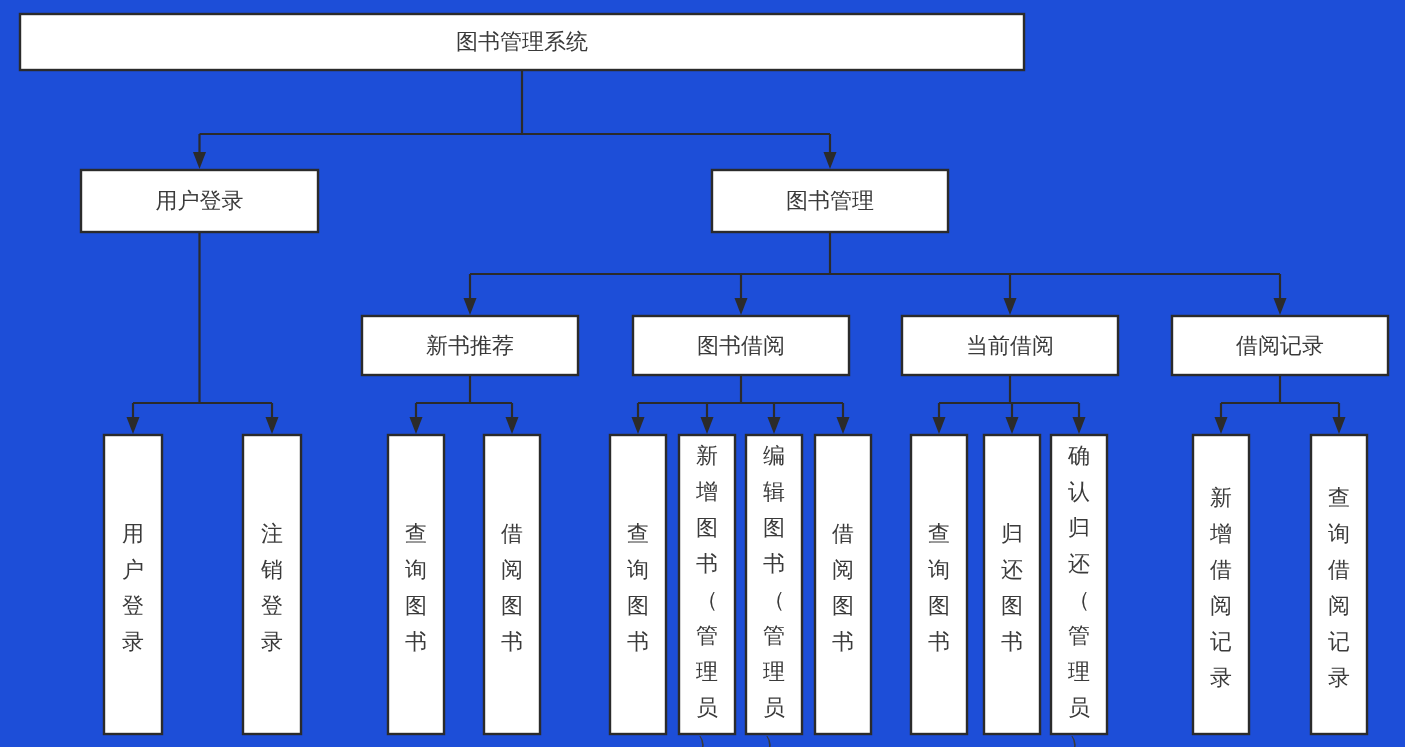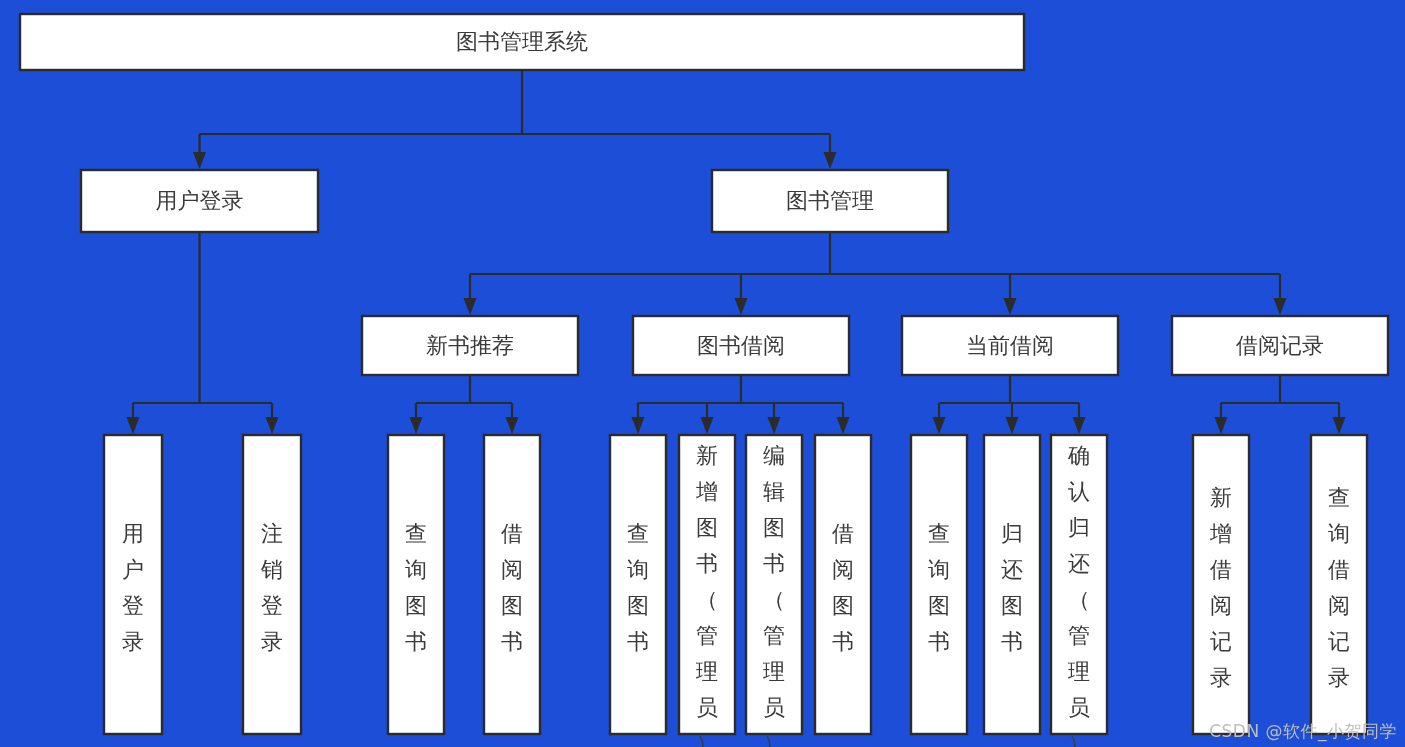--- a/index.html
+++ b/index.html
@@ -225,14 +225,13 @@
           <rect class="node-rect" x="1311" y="435" width="56" height="299"></rect>
           <text class="node-label-v" x="1339" y="504.58">查</text>
           <text class="node-label-v" x="1339" y="540.5799999999999">询</text>
           <text class="node-label-v" x="1339" y="576.5799999999999">借</text>
           <text class="node-label-v" x="1339" y="612.5799999999999">阅</text>
           <text class="node-label-v" x="1339" y="648.5799999999999">记</text>
           <text class="node-label-v" x="1339" y="684.5799999999999">录</text>
         </g>
       </g>
   </svg>
-  <div class="watermark">CSDN @软件_小贺同学</div>
 </div>
 
 </body></html>

